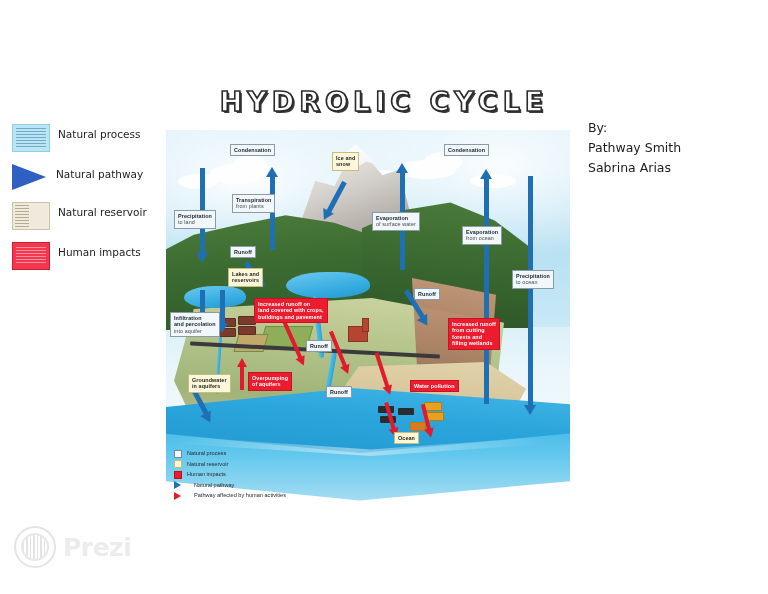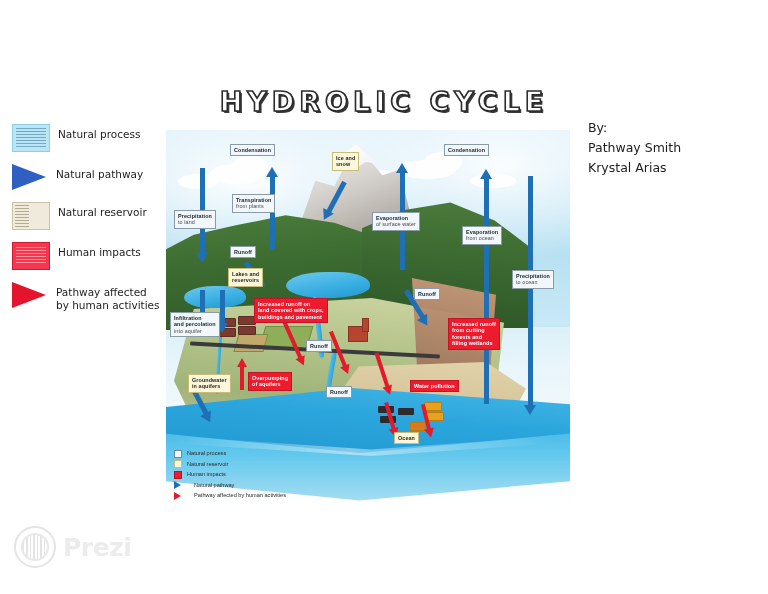--- a/index.html
+++ b/index.html
@@ -426,36 +426,27 @@
   <div class="legend-row">
     <div class="legend-thumb thumb-reservoir"></div>
     <div class="legend-label">Natural reservoir</div>
   </div>
 
   <div class="legend-row">
     <div class="legend-thumb thumb-impacts"></div>
     <div class="legend-label">Human impacts</div>
   </div>
 
-  <div class="legend-row">
-    <div class="legend-thumb">
-      <div class="thumb-tri-red"></div>
-    </div>
-    <div class="legend-label">
-      <span>Pathway affected</span><br>
-      <span>by human activities</span>
-    </div>
-  </div>
 
 </div>
 
 <div id="byline">
   <div>By:</div>
   <div>Pathway Smith</div>
-  <div>Krystal Arias</div>
+  <div>Sabrina Arias</div>
 </div>
 
 <div id="diagram">
 
   <div class="sky"></div>
 
   <div class="cloud" style="left:44px; top:34px; width:52px; height:20px;"></div>
   <div class="cloud" style="left:66px; top:26px; width:36px; height:22px;"></div>
   <div class="cloud" style="left:12px; top:44px; width:40px; height:15px;"></div>
   <div class="cloud" style="left:232px; top:30px; width:58px; height:19px;"></div>

